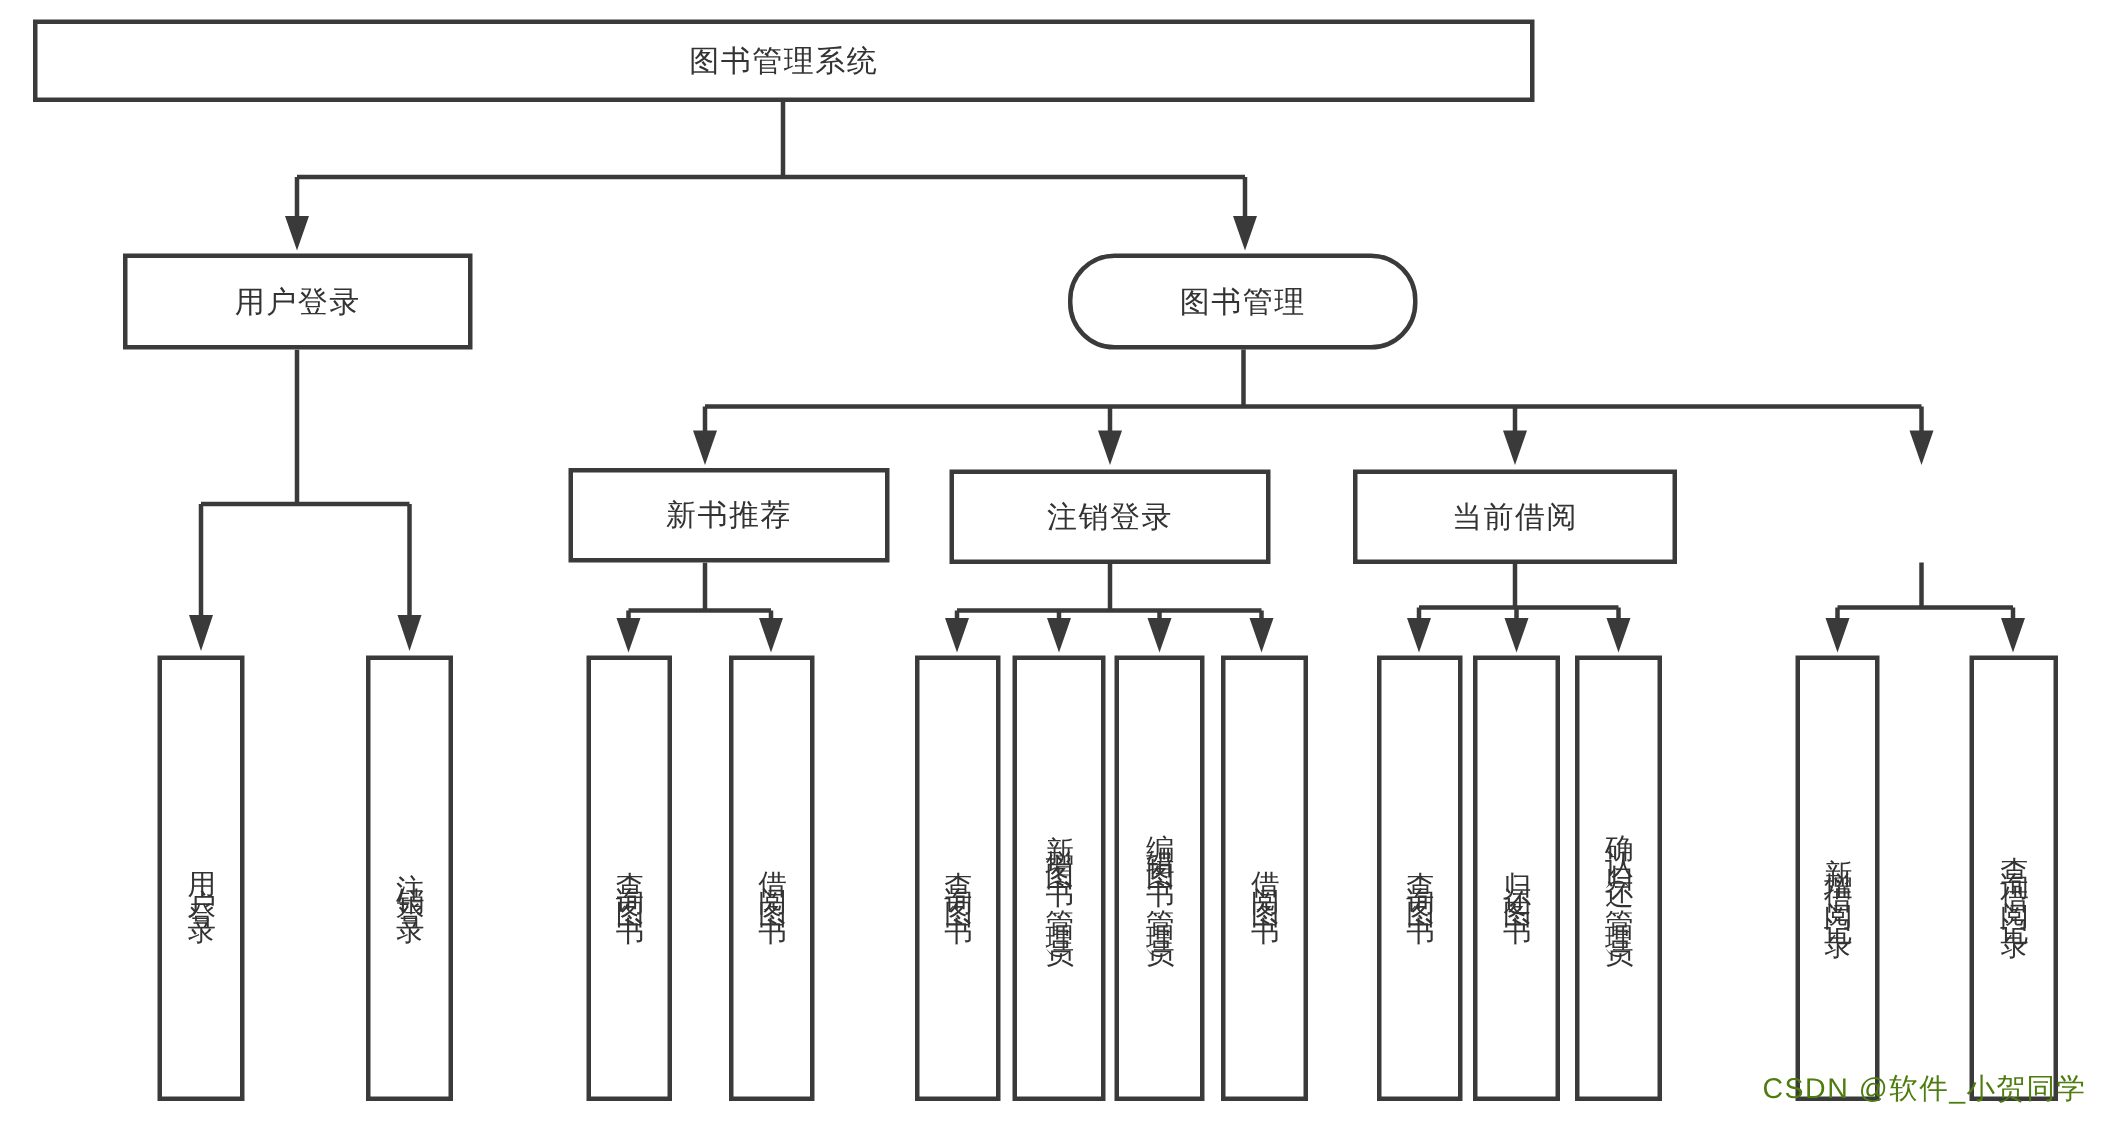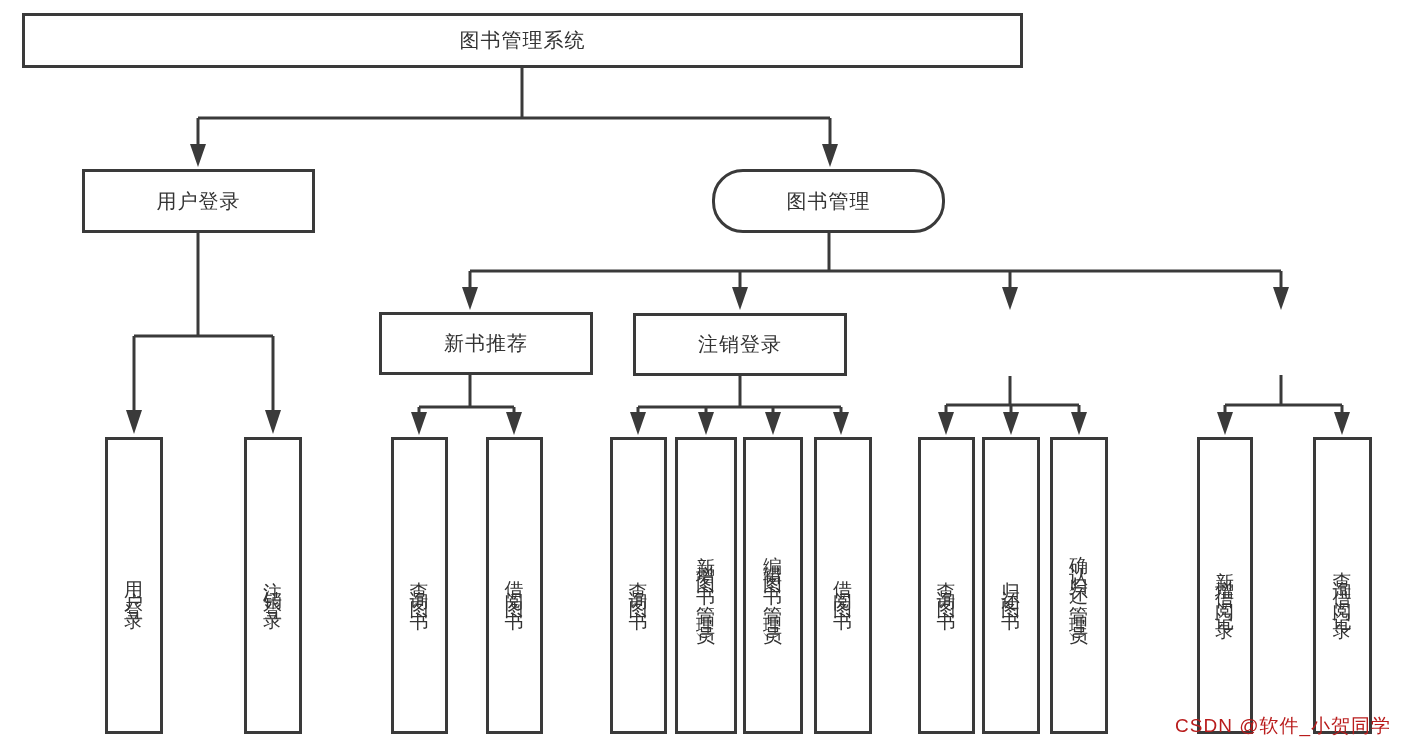--- a/index.html
+++ b/index.html
@@ -36,21 +36,21 @@
     letter-spacing: 10px;
     line-height: 1;
     color: #333333;
   }
   .watermark {
     position: absolute;
     right: 14px;
     bottom: 8px;
     z-index: 5;
     font-size: 19px;
-    color: #b91c1c;
+    color: #4d7c0f;
     letter-spacing: 1px;
     white-space: nowrap;
   }
   svg path { stroke: #3a3a3a; stroke-width: 3; fill: none; }
   svg polygon { fill: #3a3a3a; stroke: none; }
 </style>
 </head>
 <body>
 
 <div id="canvas">
@@ -141,20 +141,23 @@
   <div class="node hnode" style="left:712px; top:169px; width:233px; height:64px;border-radius:31px;">
     <span>图书管理</span>
   </div>
 
   <div class="node hnode" style="left:363px; top:312px; width:214px; height:63px;margin-left:16px;">
     <span>新书推荐</span>
   </div>
   <div class="node hnode" style="left:633px; top:313px; width:214px; height:63px;">
     <span>注销登录</span>
   </div>
+  <div class="node hnode" style="left:902px; top:313px; width:216px; height:63px;">
+    <span>当前借阅</span>
+  </div>
 
   <div class="node vnode" style="left:105px; top:437px; width:58px; height:297px;">
     <span>用户登录</span>
   </div>
   <div class="node vnode" style="left:244px; top:437px; width:58px; height:297px;">
     <span>注销登录</span>
   </div>
 
   <div class="node vnode" style="left:391px; top:437px; width:57px; height:297px;">
     <span>查询图书</span>

